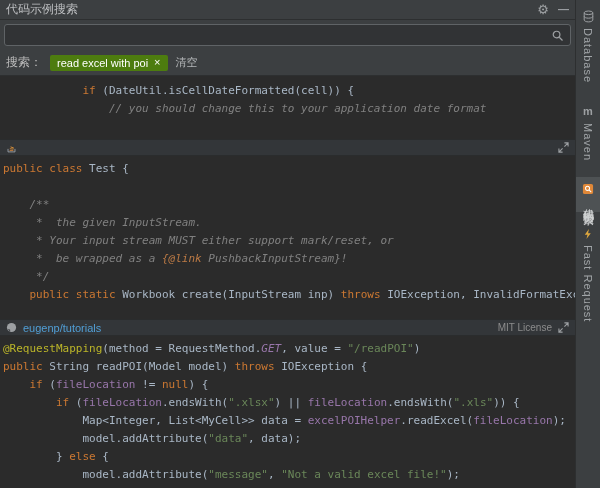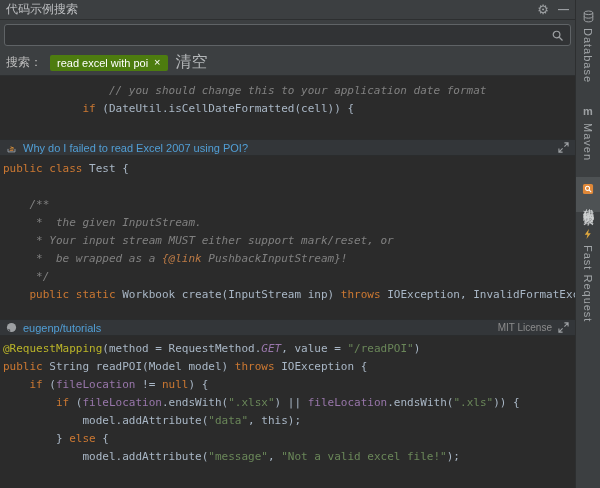--- a/index.html
+++ b/index.html
@@ -17,21 +17,21 @@
   
   .search-row { height:30px; padding:4px; }
   .search-field { height:22px; background:#313335; border:1px solid #5f6366; border-radius:3px; display:flex; align-items:center; padding:0 6px; }
   .search-input { flex:1; background:transparent; border:none; outline:none; color:#bbbbbb; font-size:12px; font-family:"Liberation Sans", sans-serif; }
 
   
   .tag-row { height:26px; display:flex; align-items:center; gap:8px; padding:0 6px; border-bottom:1px solid #2d2f30; }
   .tag-label { font-size:12px; color:#bbbbbb; }
   .chip { display:inline-flex; align-items:center; gap:6px; background:#4d7c0f; color:#ffffff; font-size:11px; padding:2px 7px; border-radius:2px; cursor:pointer; }
   .chip-x { font-size:11px; line-height:1; }
-  .clear-link { font-size:16px; color:#b3b6b8; cursor:pointer; }
+  .clear-link { font-size:11px; color:#b3b6b8; cursor:pointer; }
 
   
   .code { background:#2b2b2b; overflow:hidden; font-family:"DejaVu Sans Mono","Liberation Mono",monospace; font-size:11px; line-height:18px; color:#a9b7c6; }
   .code .ln { height:18px; white-space:pre; }
   .code-1 { height:63px; padding:6px 0 0 3px; }
   .code-2 { height:163px; padding:4px 0 0 3px; }
   .code-3 { flex:1; padding:4px 0 0 3px; }
 
   .tk-p { color:#a9b7c6; }
   .tk-k { color:#cc7832; }
@@ -84,34 +84,33 @@
     <div class="tag-row">
       <span class="tag-label">搜索：</span>
       <span class="chip">
         <span>read excel with poi</span>
         <span class="chip-x">×</span>
       </span>
       <span class="clear-link">清空</span>
     </div>
 
     <div class="code code-1">
+        <div class="ln"><span class="tk-p">            </span><span class="tk-k">if</span><span class="tk-p"> (DateUtil.isCellDateFormatted(cell)) {</span></div>
         <div class="ln"><span class="tk-c">                // you should change this to your application date format</span></div>
-        <div class="ln"><span class="tk-p">            </span><span class="tk-k">if</span><span class="tk-p"> (DateUtil.isCellDateFormatted(cell)) {</span></div>
       </div>
 
     <div class="result-header">
       <span class="icon-btn">
         <svg width="11" height="11" viewBox="0 0 12 12">
             <path d="M2.2 7.5v3.3h7.6V7.5" fill="none" stroke="#9aa0a6" stroke-width="1"></path>
             <path d="M4 9.2h4" stroke="#c87f3a" stroke-width="1"></path>
             <path d="M4.2 7.3l3.9.5" stroke="#d98a33" stroke-width="1"></path>
             <path d="M5 5.3l3.6 1.4" stroke="#e89a3c" stroke-width="1"></path>
           </svg>
       </span>
-      <span class="rh-title">Why do I failed to read Excel 2007 using POI?</span>
       <span class="rh-right">
         <span class="icon-btn">
           <svg width="11" height="11" viewBox="0 0 12 12">
               <path d="M7 1h4v4M11 1L7 5M5 11H1V7M1 11l4-4" fill="none" stroke="#9da0a3" stroke-width="1.2"></path>
             </svg>
         </span>
       </span>
     </div>
 
     <div class="code code-2">
@@ -141,21 +140,22 @@
             </svg>
         </span>
       </span>
     </div>
 
     <div class="code code-3">
         <div class="ln"><span class="tk-a">@RequestMapping</span><span class="tk-p">(method = RequestMethod.</span><span class="tk-g">GET</span><span class="tk-p">, value = </span><span class="tk-s">"/readPOI"</span><span class="tk-p">)</span></div>
         <div class="ln"><span class="tk-k">public</span><span class="tk-p"> String readPOI(Model model) </span><span class="tk-k">throws</span><span class="tk-p"> IOException {</span></div>
         <div class="ln"><span class="tk-p">    </span><span class="tk-k">if</span><span class="tk-p"> (</span><span class="tk-f">fileLocation</span><span class="tk-p"> != </span><span class="tk-k">null</span><span class="tk-p">) {</span></div>
         <div class="ln"><span class="tk-p">        </span><span class="tk-k">if</span><span class="tk-p"> (</span><span class="tk-f">fileLocation</span><span class="tk-p">.endsWith(</span><span class="tk-s">".xlsx"</span><span class="tk-p">) || </span><span class="tk-f">fileLocation</span><span class="tk-p">.endsWith(</span><span class="tk-s">".xls"</span><span class="tk-p">)) {</span></div>
-        <div class="ln"><span class="tk-p">            model.addAttribute(</span><span class="tk-s">"data"</span><span class="tk-p">, this);</span></div>
+        <div class="ln"><span class="tk-p">            Map&lt;Integer, List&lt;MyCell&gt;&gt; data = </span><span class="tk-f">excelPOIHelper</span><span class="tk-p">.readExcel(</span><span class="tk-f">fileLocation</span><span class="tk-p">);</span></div>
+        <div class="ln"><span class="tk-p">            model.addAttribute(</span><span class="tk-s">"data"</span><span class="tk-p">, data);</span></div>
         <div class="ln"><span class="tk-p">        } </span><span class="tk-k">else</span><span class="tk-p"> {</span></div>
         <div class="ln"><span class="tk-p">            model.addAttribute(</span><span class="tk-s">"message"</span><span class="tk-p">, </span><span class="tk-s">"Not a valid excel file!"</span><span class="tk-p">);</span></div>
       </div>
   </div>
 
   <div class="stripe">
     <div class="stripe-item">
       <span class="icon-btn">
         <svg width="13" height="13" viewBox="0 0 13 13">
             <ellipse cx="6.5" cy="2.8" rx="4.3" ry="1.8" fill="none" stroke="#9da0a3" stroke-width="1"></ellipse>

